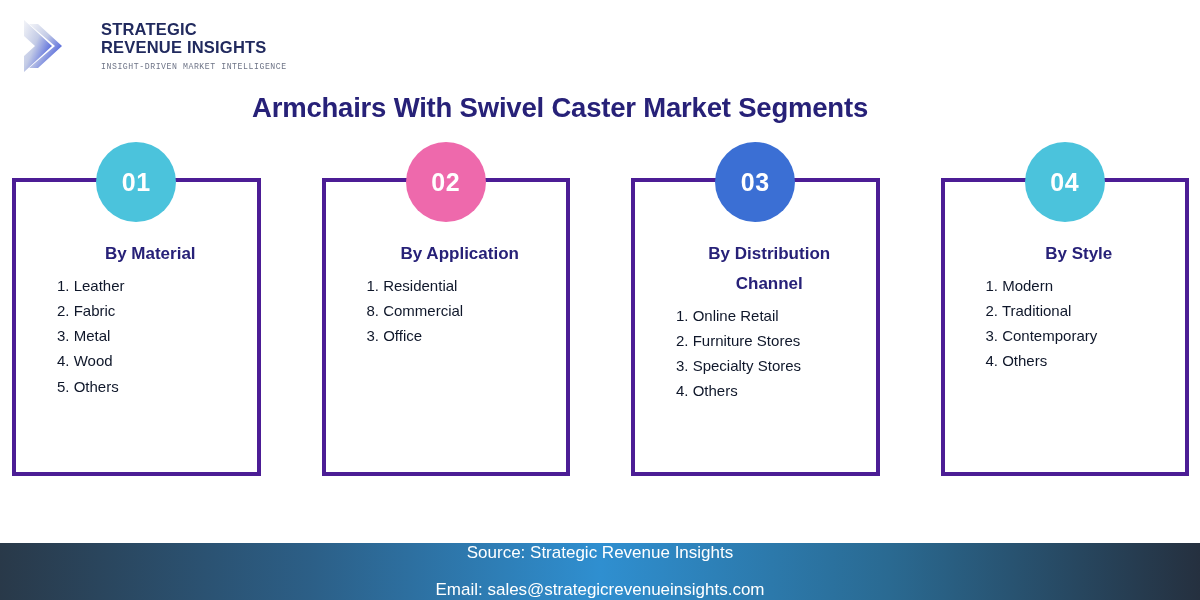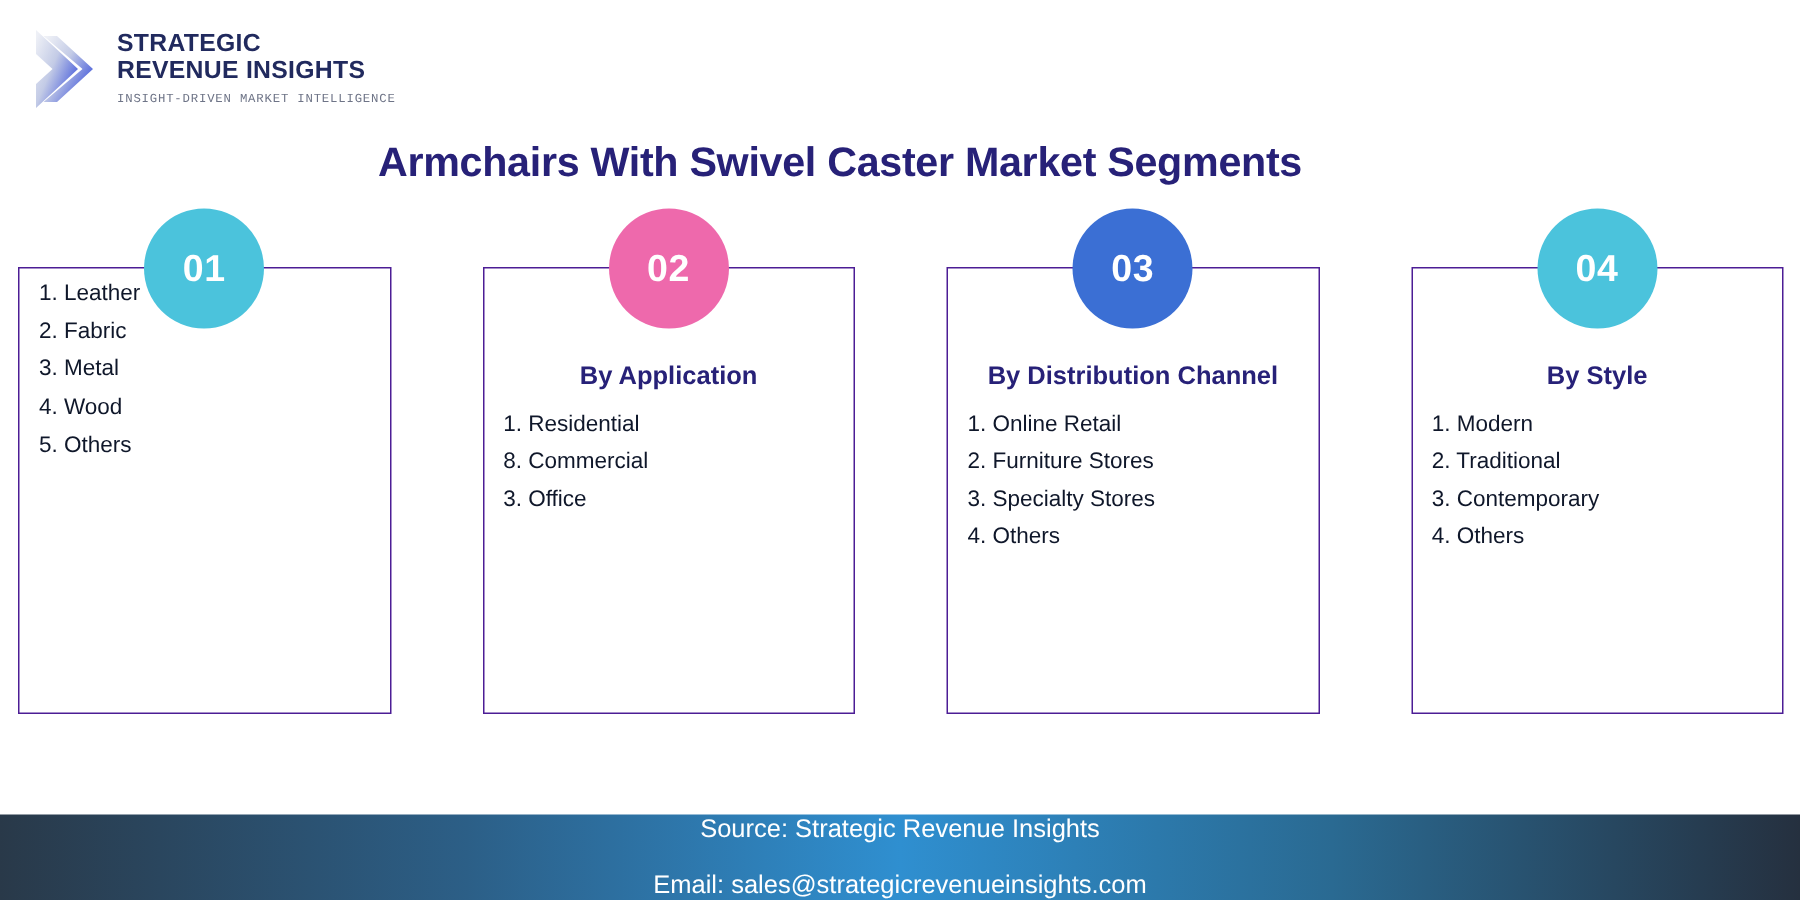--- a/index.html
+++ b/index.html
@@ -15,21 +15,21 @@
     position: relative;
   }
 
   
   .logo-block {
     position: absolute;
     left: 18px;
     top: 16px;
     display: flex;
     align-items: center;
-    gap: 4px;
+    gap: 27px;
   }
   .logo-mark {
     width: 56px;
     height: 60px;
     flex: 0 0 auto;
   }
   .logo-text {
     display: flex;
     flex-direction: column;
     justify-content: center;
@@ -70,23 +70,24 @@
     left: 12px;
     top: 178px;
     width: 1177px;
     height: 298px;
     display: flex;
     gap: 61px;
   }
   .card {
     position: relative;
     flex: 1 1 0;
-    border: 1px solid #4c1d95;
+    border: 4px solid #4c1d95;
     background: #ffffff;
     box-sizing: border-box;
+    padding-left: 28px;
   }
   .badge {
     position: absolute;
     top: -40px;
     left: 50%;
     transform: translateX(-50%);
     width: 80px;
     height: 80px;
     border-radius: 50%;
     display: flex;
@@ -161,20 +162,21 @@
     <span class="logo-tag">INSIGHT-DRIVEN MARKET INTELLIGENCE</span>
   </span>
 </div>
 
 <div class="page-title">Armchairs With Swivel Caster Market Segments</div>
 
 <div class="cards">
 
   <div class="card">
     <div class="badge" style="background: rgb(75, 195, 220);">01</div>
+    <div class="card-title">By Material</div>
     <ul class="card-list">
       <li>1. Leather</li>
       <li>2. Fabric</li>
       <li>3. Metal</li>
       <li>4. Wood</li>
       <li>5. Others</li>
     </ul>
   </div>
 
   <div class="card">

